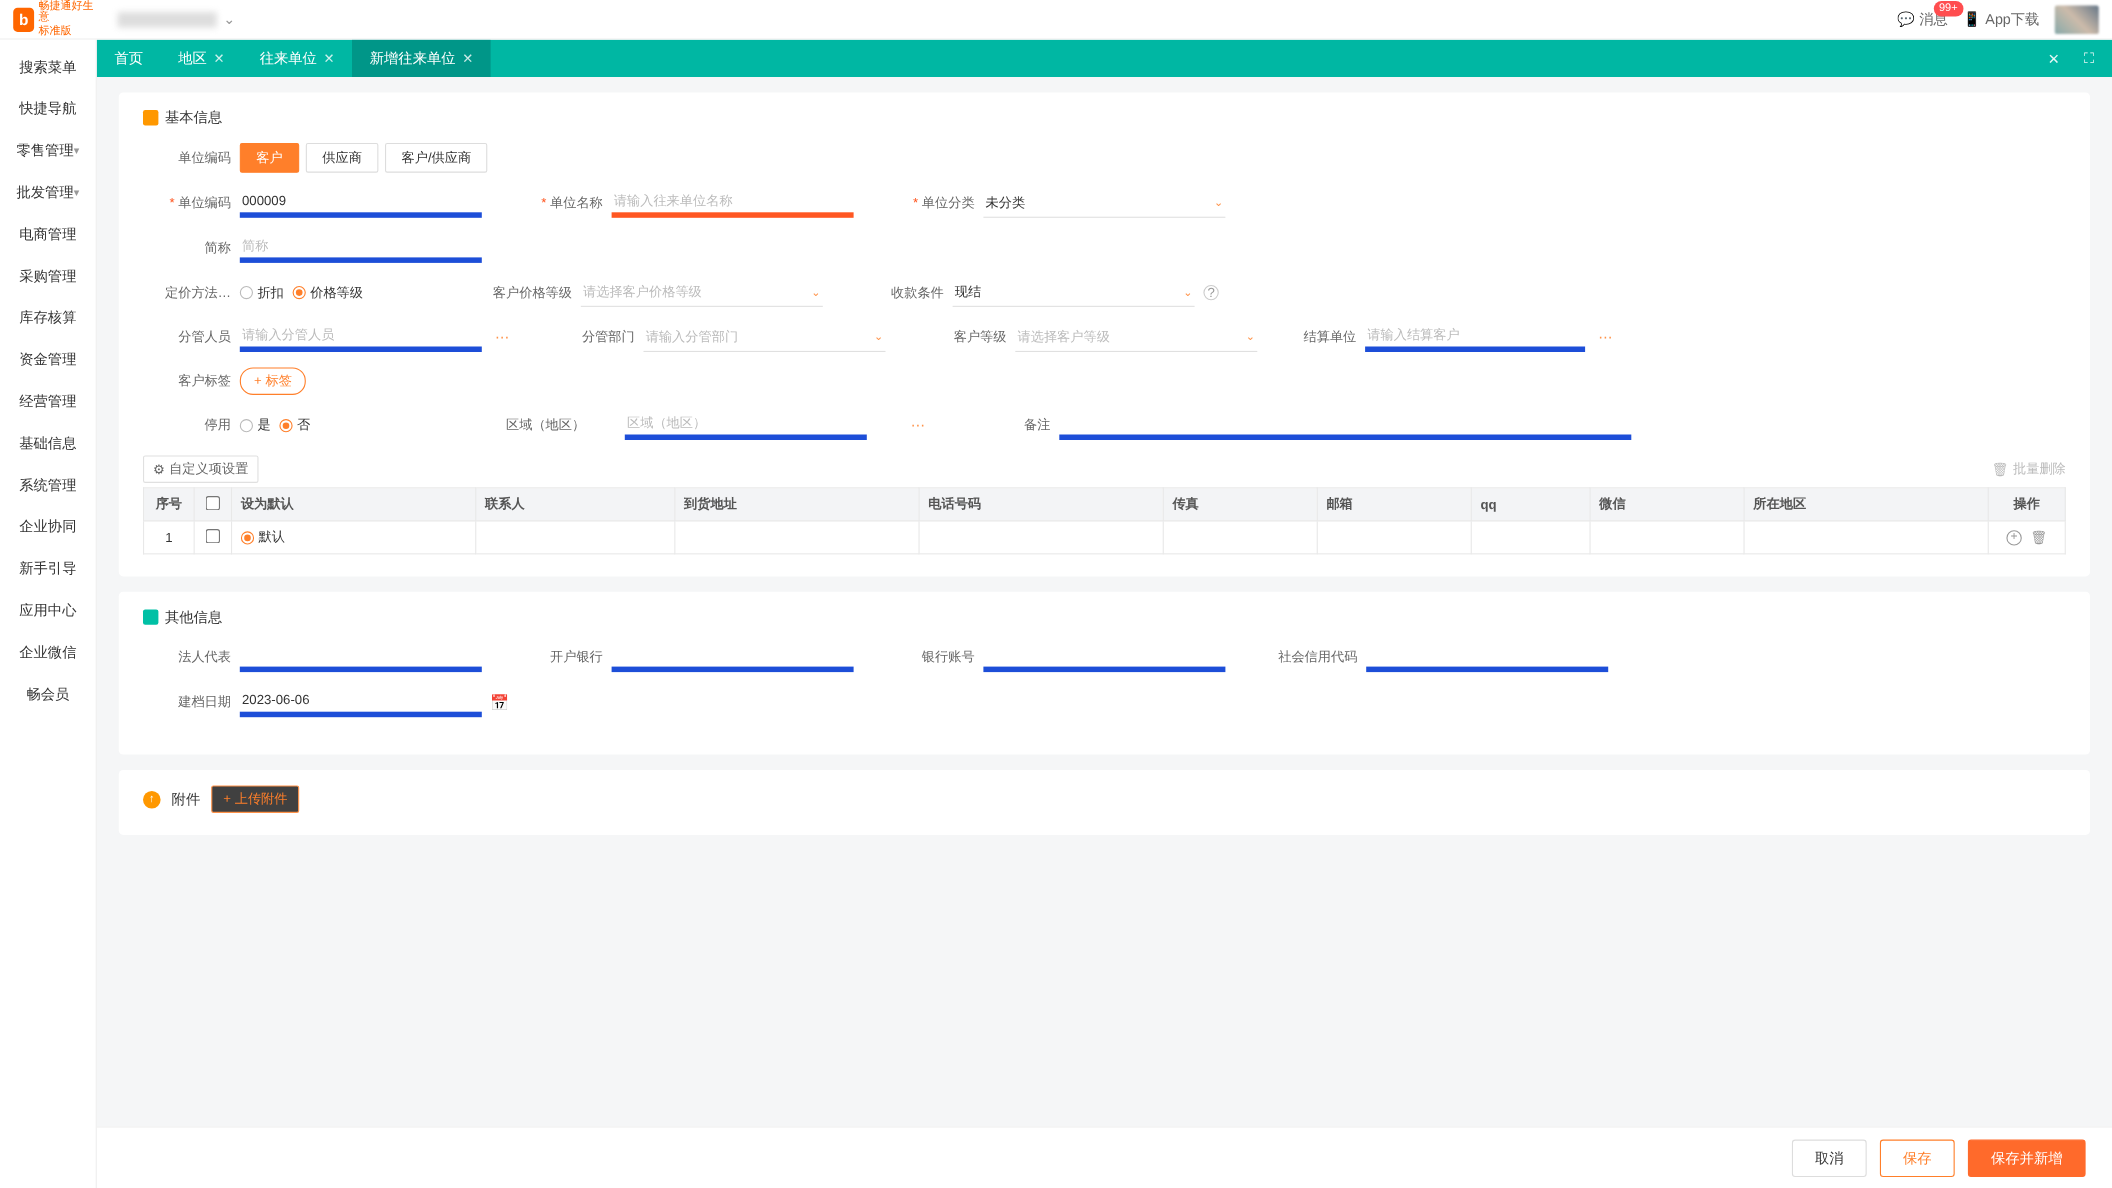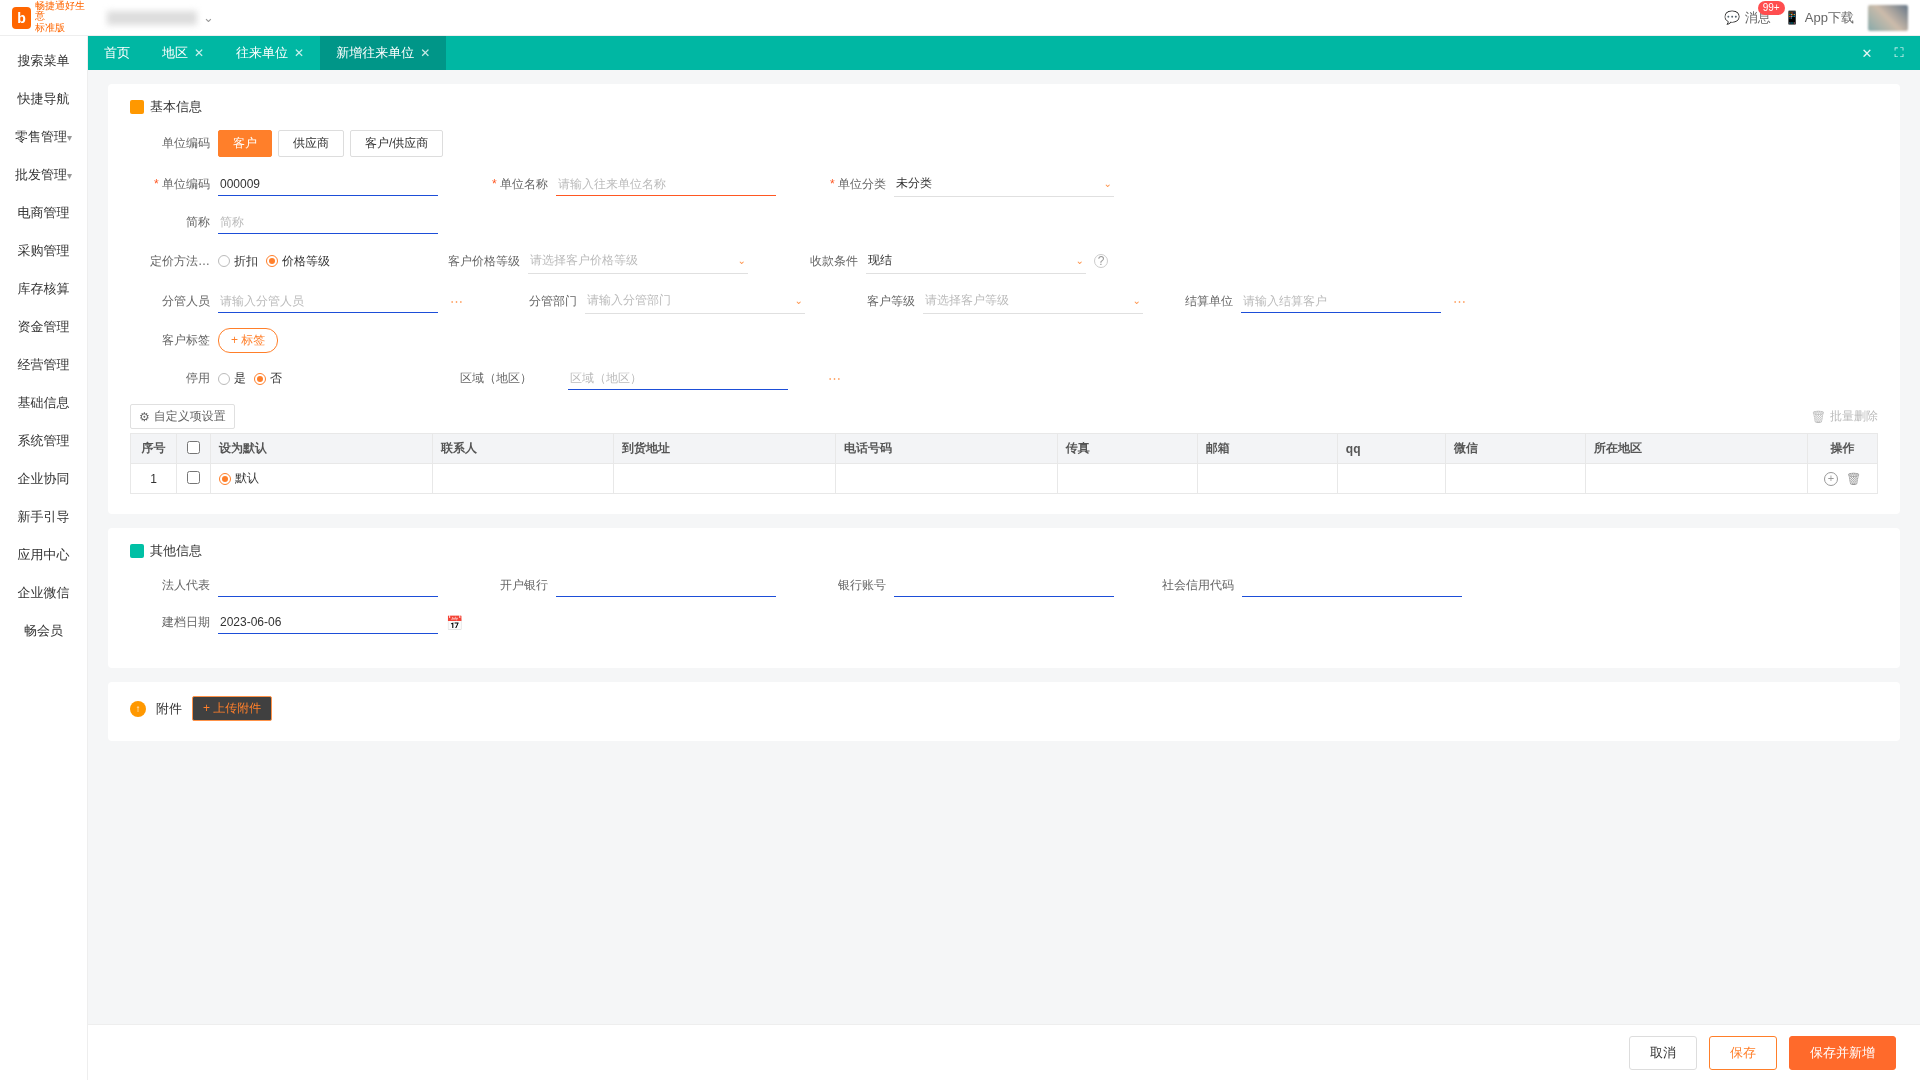--- a/index.html
+++ b/index.html
@@ -33,21 +33,21 @@
 .canvas { flex:1; overflow:auto; padding: 14px 20px 14px 20px; background:#f5f6f7; }
 .card { background:#fff; border-radius:4px; padding: 14px 22px 20px; margin-bottom:14px; }
 .sec-title { display:flex; align-items:center; gap:6px; font-size:13px; color:#333; margin-bottom:14px; }
 .sec-ico { width:14px; height:14px; background:#ff9800; border-radius:2px; display:inline-block; }
 .sec-ico.green { background:#00c0a5; }
 
 .form-row { display:flex; align-items:center; gap: 30px; margin-bottom: 14px; flex-wrap: wrap;}
 .field { display:flex; align-items:center; gap:8px; }
 .lbl { width: 80px; text-align:right; color:#666; font-size:12px; }
 .req::before { content:"* "; color:#ff5722; }
-.inp { border:none; border-bottom:1px solid #1d4ed8; padding:4px 2px; font-size:12px; outline:none; width:220px; background:transparent; color:#333;}
+.inp { border:none; border-bottom:5px solid #1d4ed8; padding:4px 2px; font-size:12px; outline:none; width:220px; background:transparent; color:#333;}
 .inp.err { border-bottom-color:#ff5722; }
 .inp::placeholder { color:#bbb; }
 .sel { position:relative; width:220px; border-bottom:1px solid #e0e0e0; padding:4px 2px; font-size:12px; color:#bbb; cursor:pointer; display:flex; justify-content:space-between; align-items:center;}
 .sel .caret { color:#ff9248; font-size:10px;}
 .sel.has { color:#333; }
 .btn-seg { display:flex; gap:6px; }
 .seg { border:1px solid #ddd; padding:4px 14px; font-size:12px; cursor:pointer; border-radius:2px; background:#fff;}
 .seg.active { background:#ff7f2a; color:#fff; border-color:#ff7f2a; }
 .radio { display:flex; align-items:center; gap:4px; cursor:pointer; font-size:12px;}
 .rdot { width:12px; height:12px; border:1px solid #bbb; border-radius:50%; display:inline-flex; align-items:center; justify-content:center;}
@@ -303,20 +303,24 @@
                 </label>
               <label class="radio">
                   <span class="rdot on"></span>
                   <span>否</span>
                 </label>
             </div>
             <div class="field" style="margin-left:140px;gap:36px;">
               <span class="lbl">区域（地区）</span>
               <input class="inp" placeholder="区域（地区）" style="">
               <span class="more-dots">⋯</span>
+            </div>
+            <div class="field">
+              <span class="lbl">备注</span>
+              <input class="inp" style="width: 520px;">
             </div>
           </div>
 
           <div class="custom-bar">
             <span class="cfg-btn">
                 <span>⚙</span>
                 <span>自定义项设置</span>
               </span>
             <span class="batch-del">
                 <span>🗑</span>

